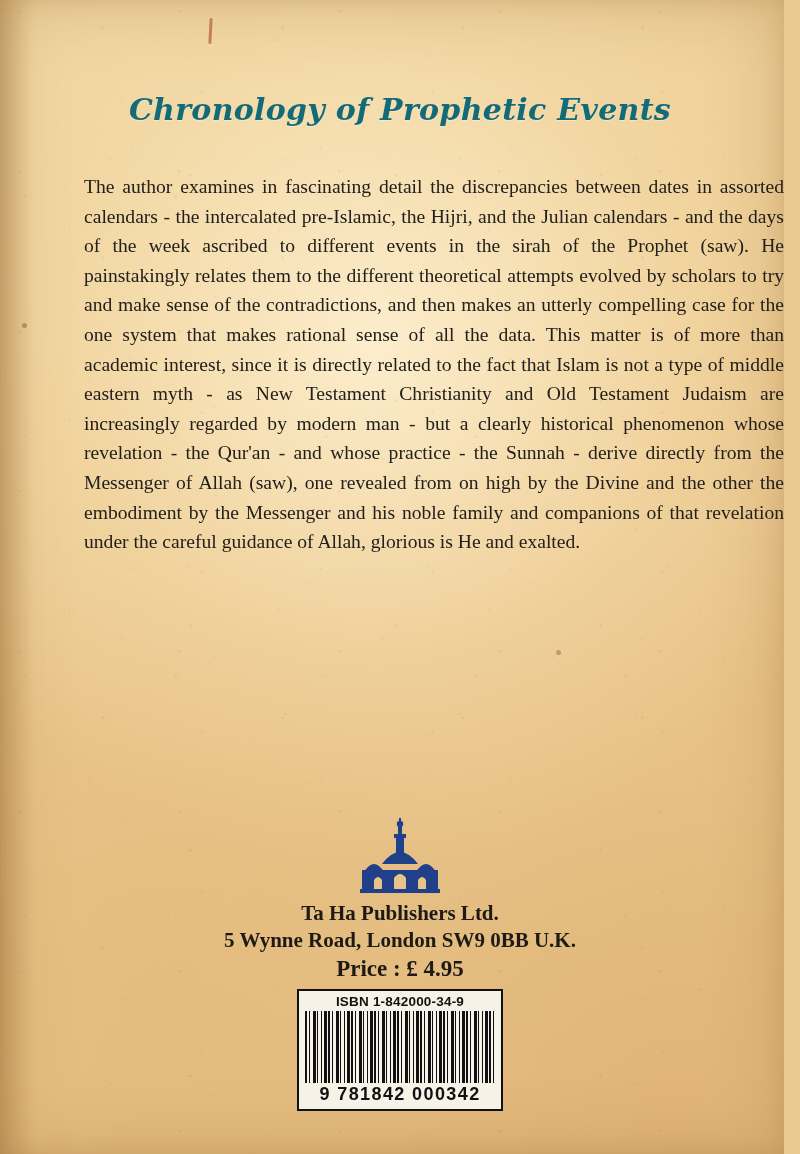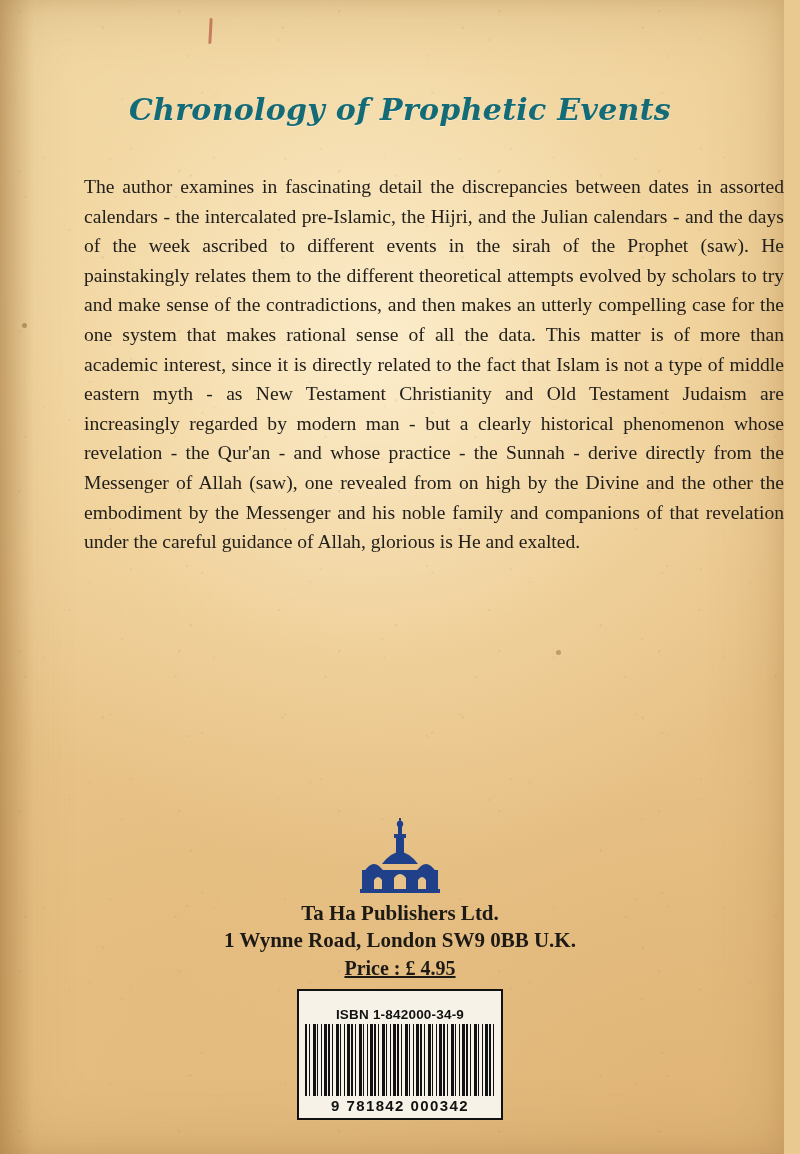--- a/index.html
+++ b/index.html
@@ -110,30 +110,30 @@
     top: 900px;
     left: 0;
     width: 800px;
     text-align: center;
     font-family: "Liberation Serif", serif;
     font-weight: bold;
     color: #1d1a16;
   }
   .imprint .line1 { font-size: 21px; line-height: 27px; }
   .imprint .line2 { font-size: 21px; line-height: 27px; }
-  .imprint .price { font-size: 20px; line-height: 29px; text-decoration: underline; }
+  .imprint .price { font-size: 23px; line-height: 29px; }
 
   .barcode-box {
     position: absolute;
     top: 989px;
     left: 297px;
     width: 206px;
     background: #f6f2e8;
     border: 2px solid #111;
-    padding: 16px 6px 4px 6px;
+    padding: 3px 6px 4px 6px;
     box-sizing: border-box;
     text-align: center;
   }
   .isbn-text {
     font-family: "Liberation Sans", sans-serif;
     font-size: 13.5px;
     font-weight: bold;
     letter-spacing: 0.2px;
     color: #111;
     margin-bottom: 2px;
@@ -153,21 +153,21 @@
       #111 12px, #111 13px,
       #f6f2e8 13px, #f6f2e8 16px,
       #111 16px, #111 17px,
       #f6f2e8 17px, #f6f2e8 19px,
       #111 19px, #111 22px,
       #f6f2e8 22px, #f6f2e8 23px
     );
   }
   .barcode-digits {
     font-family: "Liberation Sans", sans-serif;
-    font-size: 15px;
+    font-size: 18px;
     font-weight: bold;
     letter-spacing: 1.4px;
     color: #111;
     margin-top: 1px;
   }
 
   .mark-red {
     position: absolute;
     left: 209px; top: 18px;
     width: 3px; height: 26px;
@@ -225,21 +225,21 @@
 
       <path d="M22 72 L22 62 Q26 56 30 62 L30 72 Z" fill="#e8c389"></path>
       <path d="M42 72 L42 60 Q48 52 54 60 L54 72 Z" fill="#e8c389"></path>
       <path d="M66 72 L66 62 Q70 56 74 62 L74 72 Z" fill="#e8c389"></path>
       <rect x="8" y="71" width="80" height="4" fill="#20418a"></rect>
     </svg>
   </div>
 
   <div class="imprint">
     <div class="line1">Ta Ha Publishers Ltd.</div>
-    <div class="line2">1 Wynne Road, London SW9 0BB U.K.</div>
+    <div class="line2">5 Wynne Road, London SW9 0BB U.K.</div>
     <div class="price">Price : £ 4.95</div>
   </div>
 
   <div class="barcode-box">
     <div class="isbn-text">ISBN 1-842000-34-9</div>
     <div class="bars"></div>
     <div class="barcode-digits">9 781842 000342</div>
   </div>
 
 </div>

